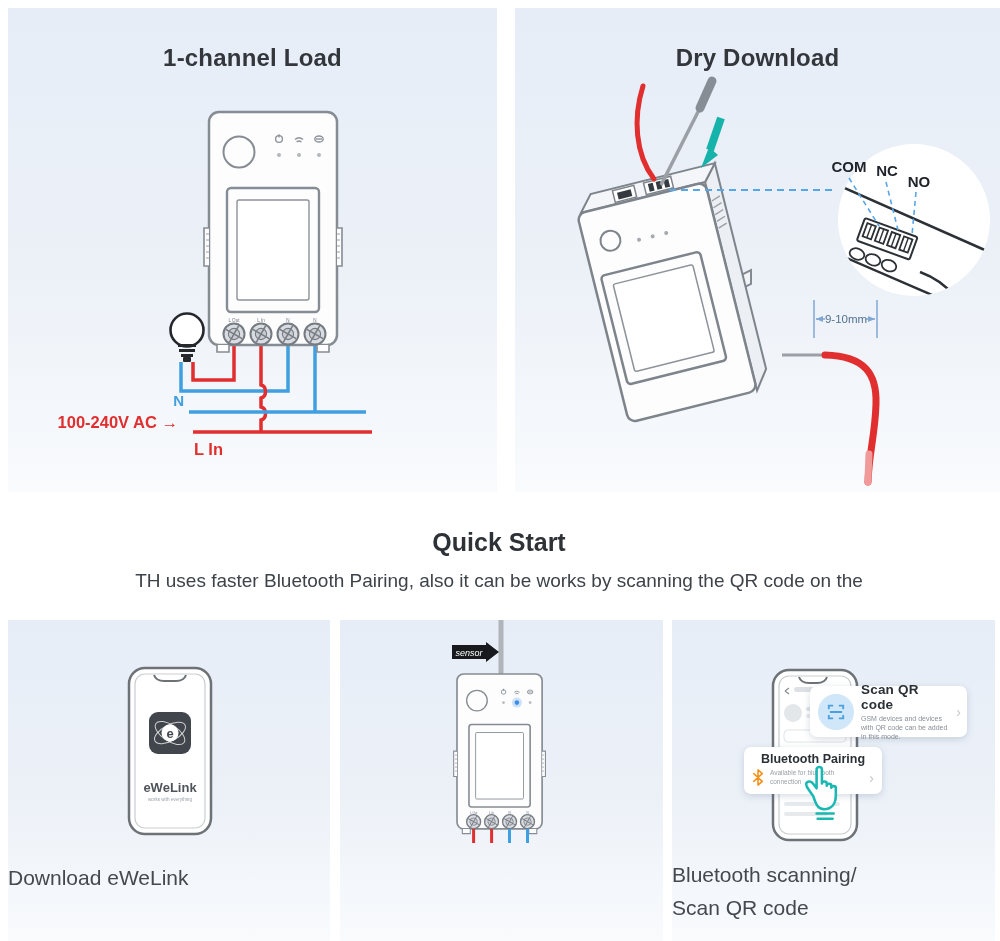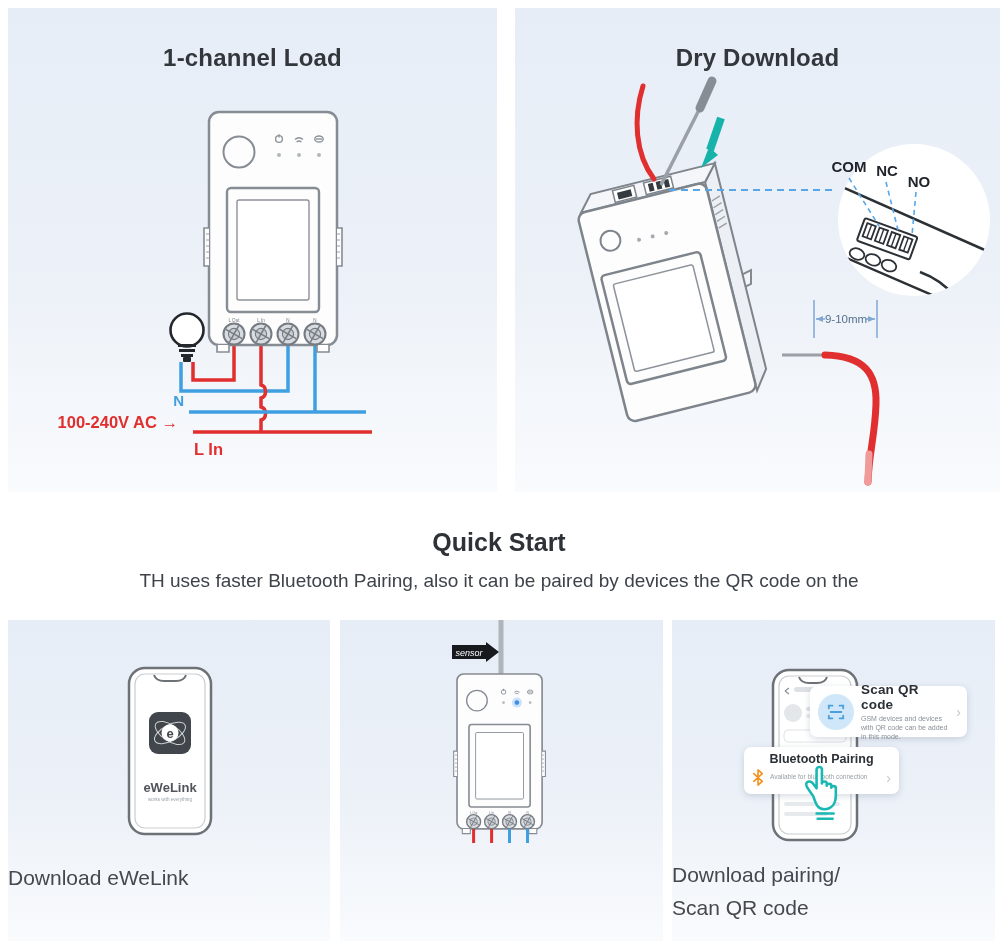--- a/index.html
+++ b/index.html
@@ -23,21 +23,21 @@
   .mini-card{position:absolute;background:#fff;border-radius:7px;z-index:2;
        box-shadow:0 2px 7px rgba(70,90,120,.22);}
   #scan-card{left:138px;top:66px;width:157px;height:51px;display:flex;align-items:center;
        padding:0 6px 0 8px;box-sizing:border-box;}
   .qr-badge{width:36px;height:36px;border-radius:50%;background:#cfe7f8;flex:none;
        display:flex;align-items:center;justify-content:center;}
   .card-col{flex:1;padding-left:7px;min-width:0;}
   .card-title{font-size:13.5px;font-weight:bold;color:#2b3036;letter-spacing:.2px;}
   .card-desc{font-size:7px;color:#8a9096;line-height:1.3;margin-top:2px;}
   .card-chevron{color:#c2c7cc;font-size:14px;flex:none;padding-left:2px;}
-  #bt-card{left:72px;top:127px;width:155px;height:47px;padding:5px 8px;box-sizing:border-box;}
+  #bt-card{left:72px;top:127px;width:138px;height:47px;padding:5px 8px;box-sizing:border-box;}
   .bt-title{font-size:12.5px;font-weight:bold;color:#2b3036;text-align:center;}
   .bt-row{display:flex;align-items:center;margin-top:3px;}
   .bt-desc{font-size:6.5px;color:#9aa0a6;line-height:1.3;padding-left:6px;flex:1;}
   #hand{position:absolute;left:126px;top:140px;z-index:3;}
 </style>
 </head>
 <body>
 
 <svg width="0" height="0" style="position:absolute" aria-hidden="true">
 <defs>
@@ -233,21 +233,21 @@
     <g fill="none">
       <line x1="267" y1="347" x2="311" y2="347" stroke="#9aa0a6" stroke-width="3"></line>
       <path d="M310,347 C350,348 362,366 361,396 C360,428 354,444 353,474" stroke="#e12e2e" stroke-width="7" stroke-linecap="round"></path>
       <path d="M354,446 C353.6,456 353.2,464 353,474" stroke="#f09a9a" stroke-width="7" stroke-linecap="round"></path>
     </g>
   </svg>
 </div>
 
 <div id="quick">
   <div id="quick-title">Quick Start</div>
-  <div id="quick-sub">TH uses faster Bluetooth Pairing, also it can be paired by devices the QR code on the</div>
+  <div id="quick-sub">TH uses faster Bluetooth Pairing, also it can be works by scanning the QR code on the</div>
 </div>
 
 <div class="panel" id="s1">
   <svg class="fill-svg" viewBox="0 0 322 321">
     <rect x="121" y="48" width="82" height="166" rx="16" fill="#ffffff" stroke="#6d7277" stroke-width="2.5"></rect>
     <rect x="127" y="54" width="70" height="154" rx="10" fill="#ffffff" stroke="#c9cdd1" stroke-width="1.2"></rect>
     <path d="M146,55 q2,6 10,6 h12 q8,0 10,-6" fill="none" stroke="#6d7277" stroke-width="2"></path>
     <g transform="translate(141,92)">
       <rect x="0" y="0" width="42" height="42" rx="9" fill="#41464c"></rect>
       <ellipse cx="21" cy="21" rx="17" ry="8" fill="none" stroke="#ffffff" stroke-width="1" opacity=".75" transform="rotate(-28 21 21)"></ellipse>
@@ -325,16 +325,16 @@
       <div class="card-chevron">›</div>
     </div>
   </div>
 
   <svg id="hand" width="50" height="62" viewBox="0 0 46 58">
     <path d="M14,34 C10,28 6,24 7.5,21.5 C9,19.3 12,19.8 13.6,22 L17,26.5 L17,9 C17,5.8 22,5.8 22,9 L22,22 C22,19.4 26.5,19.4 26.5,22 L26.5,24 C26.5,21.7 30.8,21.7 30.8,24 L30.8,26 C30.8,23.9 35,23.9 35,26.3 L35,33 C35,41 31,46 24,46 C18.5,46 16.5,42 14,34 Z" fill="rgba(255,255,255,.9)" stroke="#19b8b2" stroke-width="2.4" stroke-linejoin="round"></path>
     <path d="M17,50 h16 M18,55 h14" stroke="#19b8b2" stroke-width="2.4" stroke-linecap="round" fill="none"></path>
   </svg>
 
   <div class="step-caption">
-    <div>Download pairing/</div>
+    <div>Bluetooth scanning/</div>
     <div>Scan QR code</div>
   </div>
 </div>
 
 </body></html>

